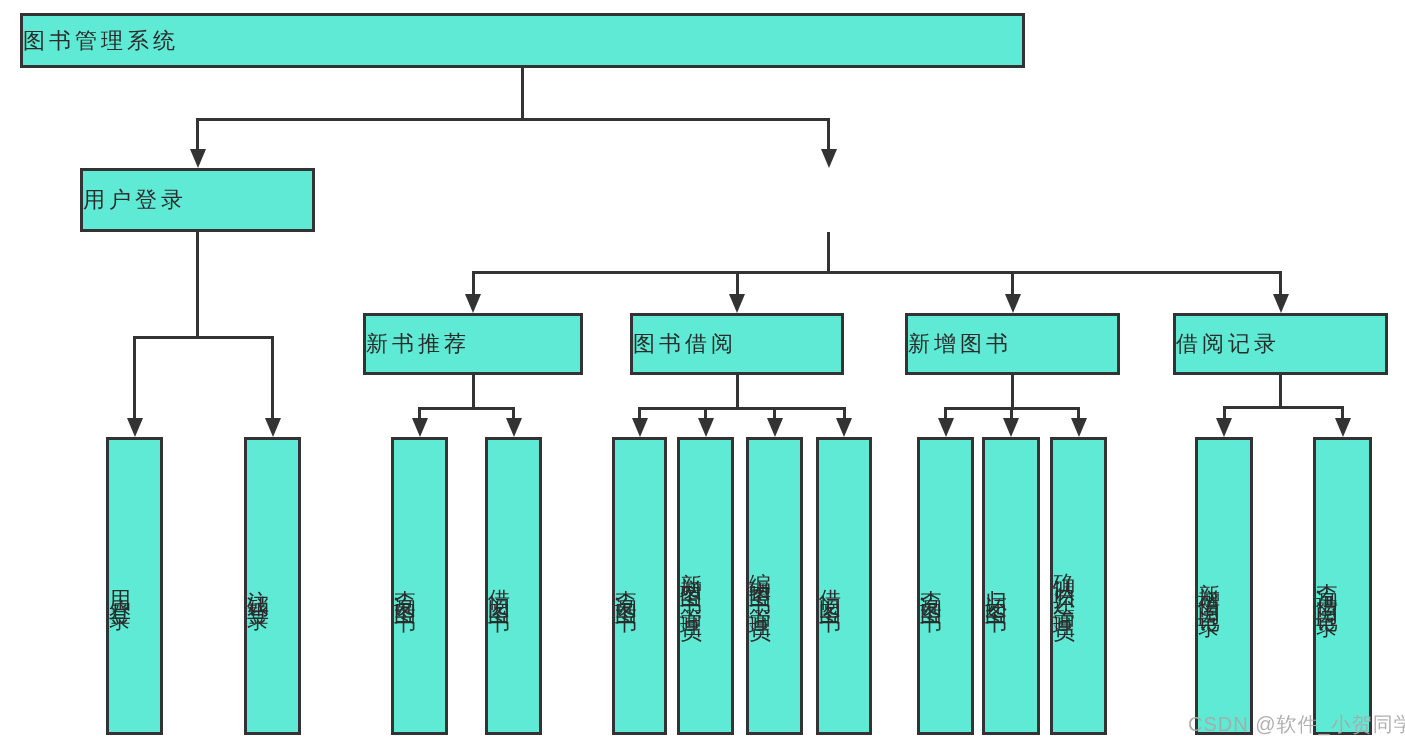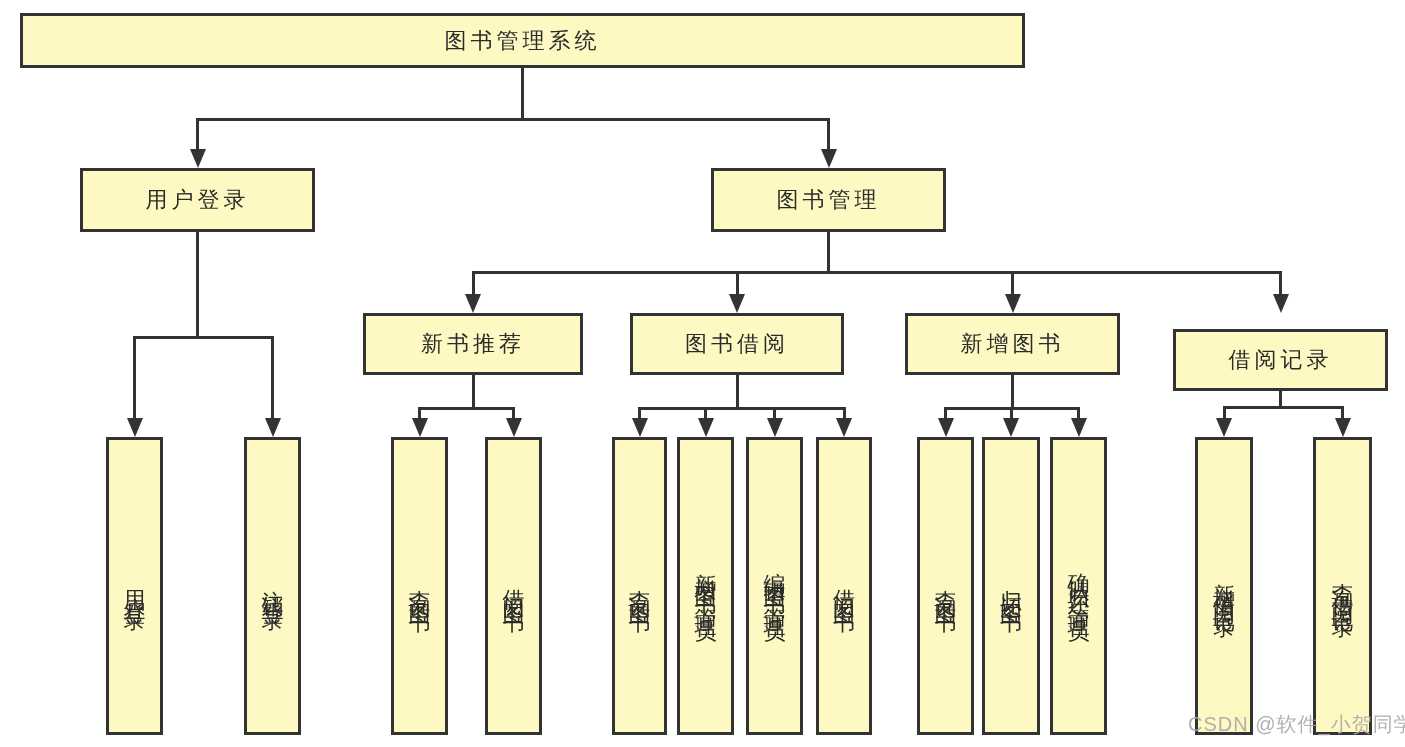--- a/index.html
+++ b/index.html
@@ -8,24 +8,23 @@
     width: 1405px;
     height: 747px;
     background: #ffffff;
     overflow: hidden;
     font-family: "Liberation Sans", sans-serif;
   }
   .node {
     position: absolute;
     box-sizing: border-box;
     border: 3px solid #333333;
-    background: #fef9c3;
+    background: #5eead4;
     display: flex;
     align-items: center;
-    justify-content: center;
     color: #2b2b2b;
   }
   .node .lbl {
     font-size: 22px;
     letter-spacing: 4px;
     white-space: nowrap;
     color: #2b2b2b;
   }
   .node.v .lbl {
     writing-mode: vertical-rl;
@@ -114,39 +113,36 @@
     <div class="edge-line" style="left: 1222.5px; top: 406px; width: 3px; height: 14px; background: rgb(51, 51, 51);"></div>
     <div class="edge-arrow" style="left: 1216px; top: 418px; border-top-color: rgb(51, 51, 51);"></div>
     <div class="edge-line" style="left: 1341px; top: 406px; width: 3px; height: 14px; background: rgb(51, 51, 51);"></div>
     <div class="edge-arrow" style="left: 1334.5px; top: 418px; border-top-color: rgb(51, 51, 51);"></div>
     <div class="node h" style="left: 20px; top: 13px; width: 1005px; height: 55px; border-color: rgb(51, 51, 51);">
       <span class="lbl">图书管理系统</span>
     </div>
     <div class="node h" style="left: 80px; top: 168px; width: 235px; height: 64px; border-color: rgb(51, 51, 51);">
       <span class="lbl">用户登录</span>
     </div>
-    <div class="node h" style="left: 711px; top: 168px; width: 235px; height: 64px; border-color: rgb(51, 51, 51);">
-      <span class="lbl">图书管理</span>
-    </div>
     <div class="node v" style="left: 106px; top: 437px; width: 57px; height: 298px; border-color: rgb(51, 51, 51);">
       <span class="lbl">用户登录</span>
     </div>
     <div class="node v" style="left: 244px; top: 437px; width: 57px; height: 298px; border-color: rgb(51, 51, 51);">
       <span class="lbl">注销登录</span>
     </div>
     <div class="node h" style="left: 363px; top: 313px; width: 220px; height: 62px; border-color: rgb(51, 51, 51);">
       <span class="lbl">新书推荐</span>
     </div>
     <div class="node h" style="left: 630px; top: 313px; width: 214px; height: 62px; border-color: rgb(51, 51, 51);">
       <span class="lbl">图书借阅</span>
     </div>
     <div class="node h" style="left: 905px; top: 313px; width: 215px; height: 62px; border-color: rgb(51, 51, 51);">
       <span class="lbl">新增图书</span>
     </div>
-    <div class="node h" style="left: 1173px; top: 313px; width: 215px; height: 62px; border-color: rgb(51, 51, 51); margin-top: 16px;">
+    <div class="node h" style="left: 1173px; top: 313px; width: 215px; height: 62px; border-color: rgb(51, 51, 51);">
       <span class="lbl">借阅记录</span>
     </div>
     <div class="node v" style="left: 391px; top: 437px; width: 57px; height: 298px; border-color: rgb(51, 51, 51);">
       <span class="lbl">查询图书</span>
     </div>
     <div class="node v" style="left: 485px; top: 437px; width: 57px; height: 298px; border-color: rgb(51, 51, 51);">
       <span class="lbl">借阅图书</span>
     </div>
     <div class="node v" style="left: 612px; top: 437px; width: 55px; height: 298px; border-color: rgb(51, 51, 51);">
       <span class="lbl">查询图书</span>

